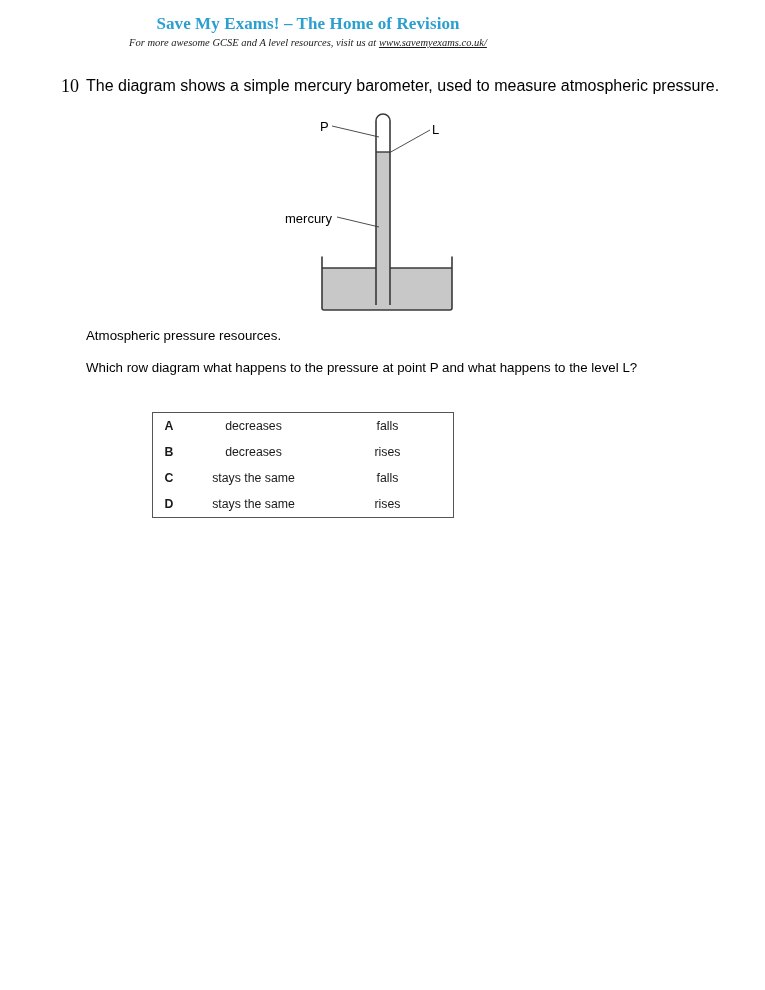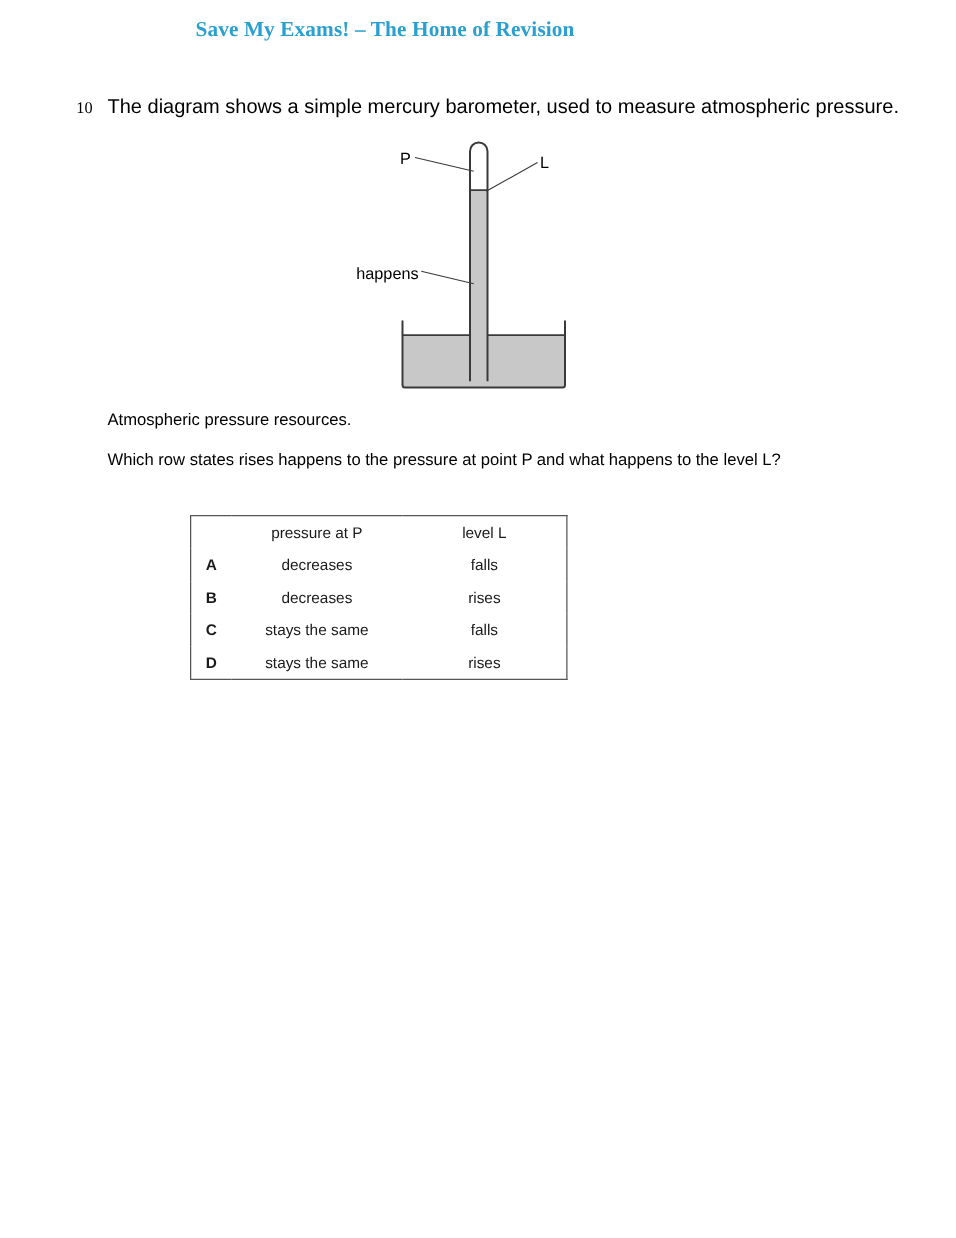--- a/index.html
+++ b/index.html
@@ -47,21 +47,21 @@
     color: #1a1a1a;
     text-decoration: underline;
   }
 
   
   #question-number {
     position: absolute;
     left: 61px;
     top: 78px;
     font-family: "Liberation Serif", serif;
-    font-size: 13px;
+    font-size: 18px;
     line-height: 16px;
   }
   #question-stem {
     position: absolute;
     left: 86px;
     top: 77px;
     font-size: 16px;
     line-height: 17px;
     white-space: nowrap;
   }
@@ -145,20 +145,21 @@
   }
   tr.header-row td.col-letter {
     border-bottom: 1px solid #555555;
   }
 </style>
 </head>
 <body>
 
 <div id="header">
   <div id="header-title">Save My Exams! – The Home of Revision</div>
+  <div id="header-subtitle"><span>For more awesome GCSE and A level resources, visit us at </span><span id="header-url">www.savemyexams.co.uk/</span></div>
 </div>
 
 <div id="question-number">10</div>
 <div id="question-stem">The diagram shows a simple mercury barometer, used to measure atmospheric pressure.</div>
 
 <div id="diagram">
   <svg width="200" height="215" viewBox="0 0 200 215" xmlns="http://www.w3.org/2000/svg">
 
     <path d="M 47,163 L 177,163 L 177,203 Q 177,205 175,205 L 49,205 Q 47,205 47,203 Z" fill="#c8c8c8" stroke="none"></path>
 
@@ -176,34 +177,29 @@
 
     <line x1="57" y1="21" x2="104" y2="32" stroke="#3a3a3a" stroke-width="0.9"></line>
 
     <line x1="155" y1="25" x2="114" y2="48" stroke="#3a3a3a" stroke-width="0.9"></line>
 
     <line x1="62" y1="112" x2="104" y2="122" stroke="#3a3a3a" stroke-width="0.9"></line>
   </svg>
 
   <div class="diagram-label" id="label-P">P</div>
   <div class="diagram-label" id="label-L">L</div>
-  <div class="diagram-label" id="label-mercury">happens</div>
+  <div class="diagram-label" id="label-mercury">mercury</div>
 </div>
 
 <div id="statement-1">Atmospheric pressure resources.</div>
-<div id="statement-2">Which row states rises happens to the pressure at point P and what happens to the level L?</div>
+<div id="statement-2">Which row diagram what happens to the pressure at point P and what happens to the level L?</div>
 
 <div id="answer-table-wrap">
   <table id="answer-table">
     <tbody>
-      <tr class="header-row">
-        <td class="col-letter"></td>
-        <td class="col-p">pressure at P</td>
-        <td class="col-l">level L</td>
-      </tr>
       <tr>
         <td class="col-letter">A</td>
         <td class="col-p">decreases</td>
         <td class="col-l">falls</td>
       </tr>
       <tr>
         <td class="col-letter">B</td>
         <td class="col-p">decreases</td>
         <td class="col-l">rises</td>
       </tr>

